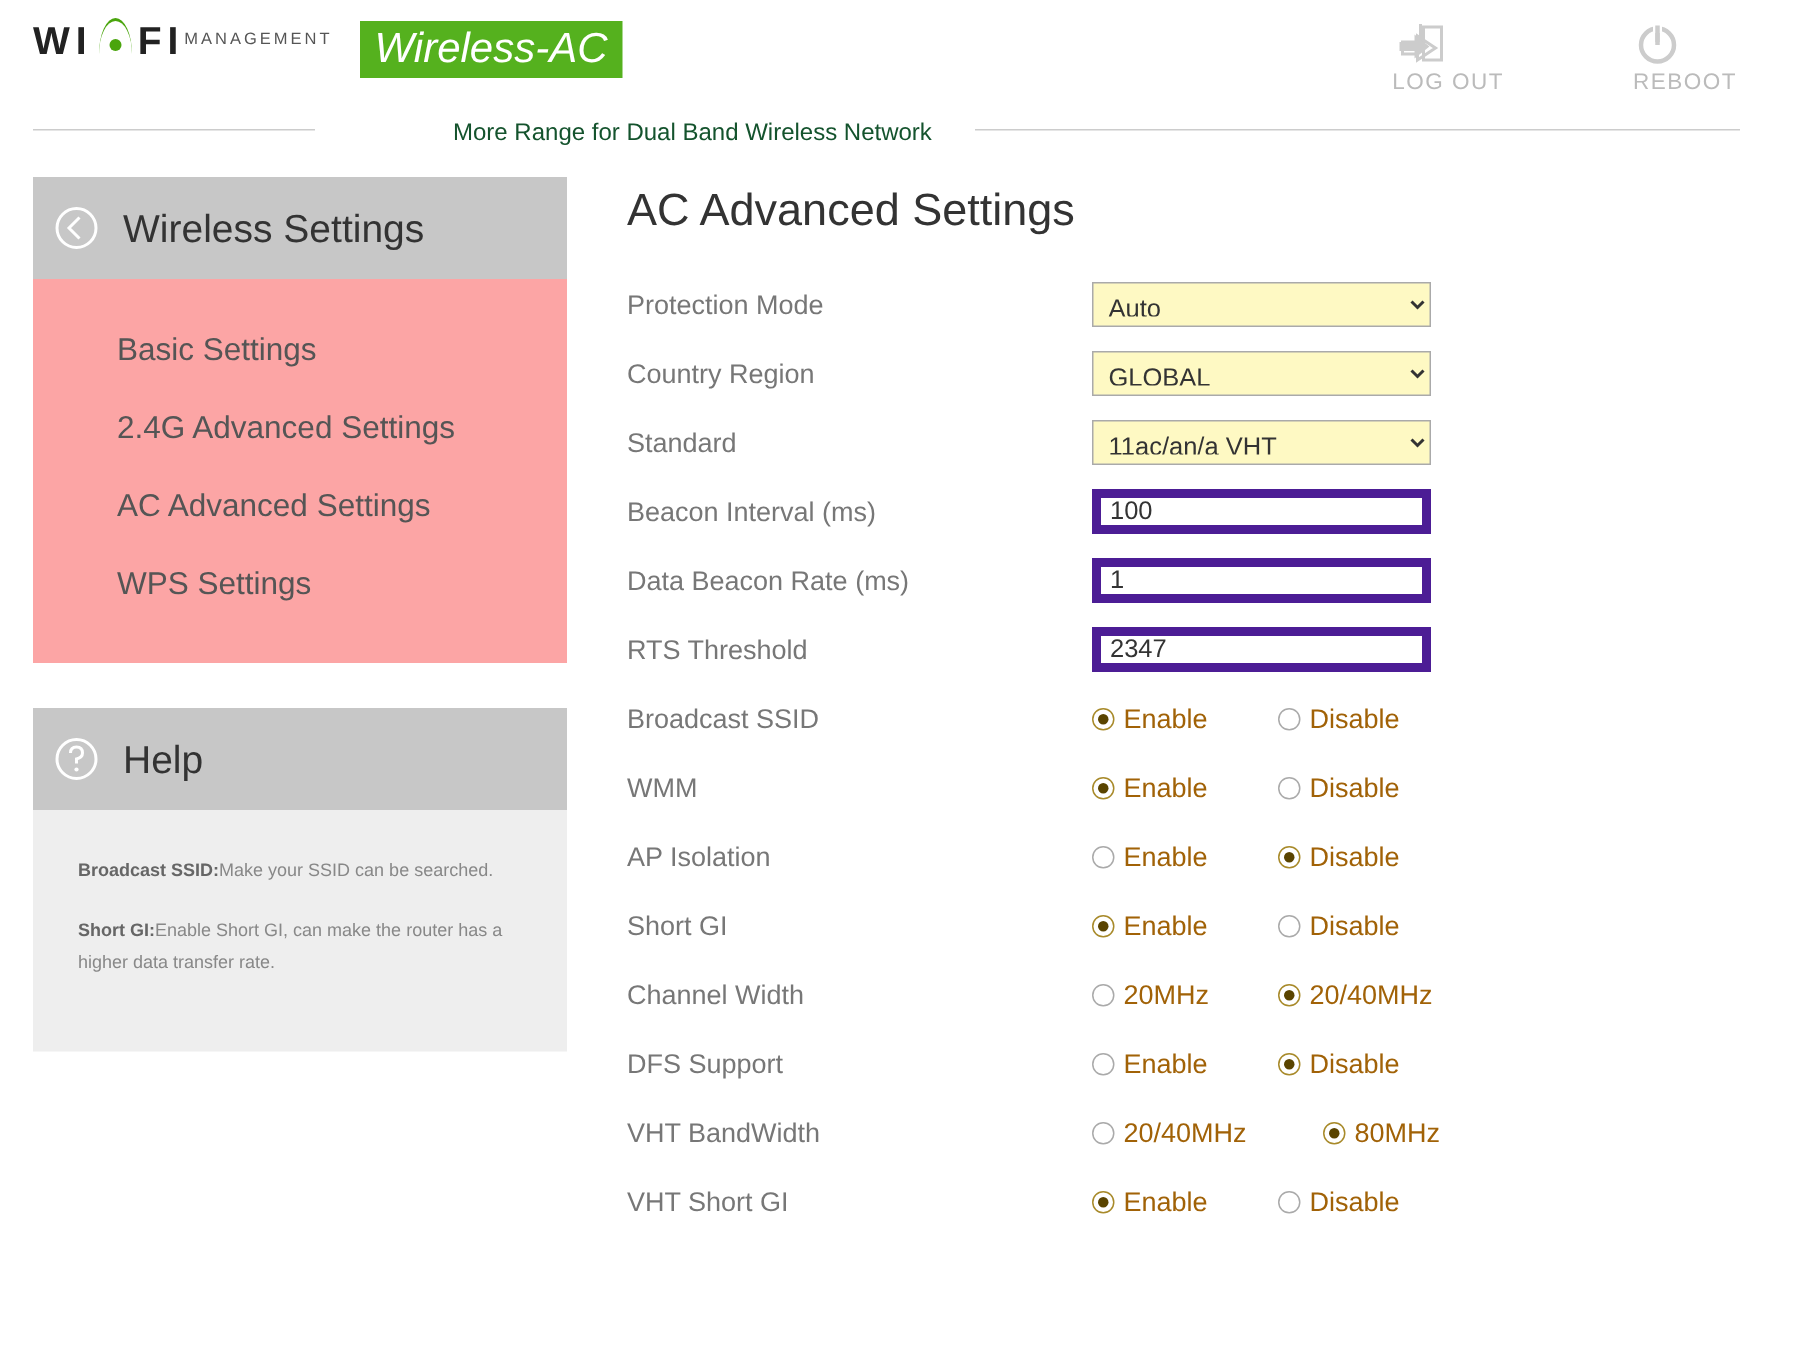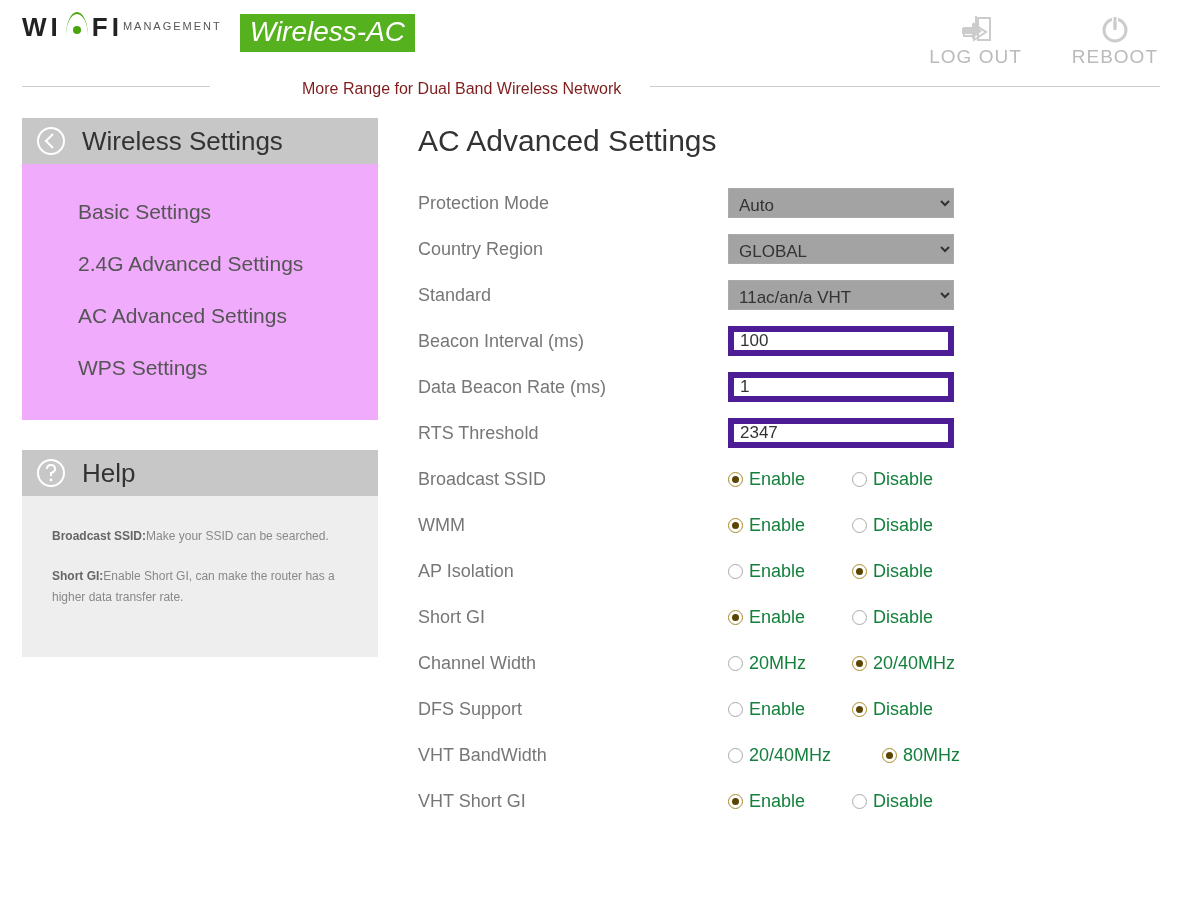--- a/index.html
+++ b/index.html
@@ -35,57 +35,57 @@
   content: ""; position: absolute; left: 9px; top: 8px; width: 8px; height: 8px;
   background: #4aa50d; border-radius: 50%;
 }
 .wifi-logo-bottom { font-size: 11px; letter-spacing: 2px; color: #555; margin-top: -2px; }
 .brand-block { display: flex; flex-direction: column; }
 .brand-badge {
   background: #55b11e; color: #fff; font-size: 28px; font-weight: 400;
   padding: 0 10px 2px 10px; line-height: 1.3; letter-spacing: 0;
   font-style: italic;
 }
-.brand-sub { color: #7f1d1d; font-size: 16px; margin-top: 10px; padding-left: 70px; font-weight: 300; }
+.brand-sub { color: #14532d; font-size: 16px; margin-top: 10px; padding-left: 70px; font-weight: 300; }
 .header-actions { margin-left: auto; display: flex; gap: 50px; padding-right: 20px; }
 .header-btn { display: flex; flex-direction: column; align-items: center; color: #bbb; cursor: pointer; }
 .header-btn svg { width: 36px; height: 30px; }
-.header-btn-label { font-size: 19px; letter-spacing: 1px; margin-top: 2px; }
+.header-btn-label { font-size: 15px; letter-spacing: 1px; margin-top: 2px; margin-left: 36px; }
 .hr-left, .hr-right { height: 1px; background: #ccc; position: absolute; top: 86px; }
 .hr-left { left: 22px; width: 188px; }
 .hr-right { left: 650px; right: 40px; }
 .body-wrap { position: absolute; top: 118px; left: 0; right: 0; bottom: 0; overflow: scroll; }
 .layout { display: flex; padding-left: 22px; width: 1180px; }
 .sidebar { width: 356px; flex-shrink: 0; }
 .section-header {
-  background: #c7c7c7; color: #333; height: 46px; display: flex; align-items: center;
+  background: #c7c7c7; color: #333; height: 68px; display: flex; align-items: center;
   padding-left: 14px; font-size: 26px; font-weight: 300;
 }
 .section-header .header-icon { width: 30px; height: 30px; margin-right: 16px; }
-.nav-list { background: #f0abfc; padding: 22px 0 26px 0; }
+.nav-list { background: #fca5a5; padding: 22px 0 26px 0; }
 .nav-item { padding: 14px 0 14px 56px; font-size: 21px; color: #555; cursor: pointer; font-weight: 300; }
 .help-block { margin-top: 30px; }
 .help-body { background: #eeeeee; padding: 30px 22px 30px 30px; color: #888; font-size: 12px; line-height: 1.7; font-weight: 300; }
 .help-body p { margin-bottom: 20px; }
 .help-body strong { color: #666; font-weight: 600; }
 .main { padding-left: 40px; flex: 1; }
 .page-title { font-size: 30px; font-weight: 300; color: #333; margin-bottom: 30px; margin-top: 6px; }
 .form-row { display: flex; align-items: center; margin-bottom: 16px; min-height: 30px; justify-content: center; }
 .form-label { width: 310px; font-size: 18px; color: #777; font-weight: 300; }
 .form-control { flex: 1; }
 select.sel {
-  width: 226px; height: 30px; border: 1px solid #aaa; background: #a3a3a3;
+  width: 226px; height: 30px; border: 1px solid #aaa; background: #fef9c3;
   font-size: 17px; padding: 6px 6px; font-family: inherit; color: #333;
 }
 input.txt {
   width: 226px; height: 30px; border: 6px solid #4c1d95; background: #fff;
   font-size: 17px; padding: 2px 6px; font-family: inherit; color: #333;
 }
 .radio-group { display: flex; align-items: center; gap: 4px; }
-.radio-opt { display: flex; align-items: center; font-size: 18px; color: #15803d; cursor: pointer; font-weight: 300; }
+.radio-opt { display: flex; align-items: center; font-size: 18px; color: #a16207; cursor: pointer; font-weight: 300; }
 .radio-opt.first-col { width: 120px; }
 .rdot {
   width: 15px; height: 15px; border: 1px solid #aaa; border-radius: 50%;
   display: inline-flex; align-items: center; justify-content: center; margin-right: 6px;
   flex-shrink: 0;
 }
 .rdot.checked { border-color: #a88a2a; }
 .rdot.checked::after { content: ""; width: 7px; height: 7px; background: #5a4400; border-radius: 50%; }
 
 .body-wrap::-webkit-scrollbar { width: 18px; height: 18px; }

